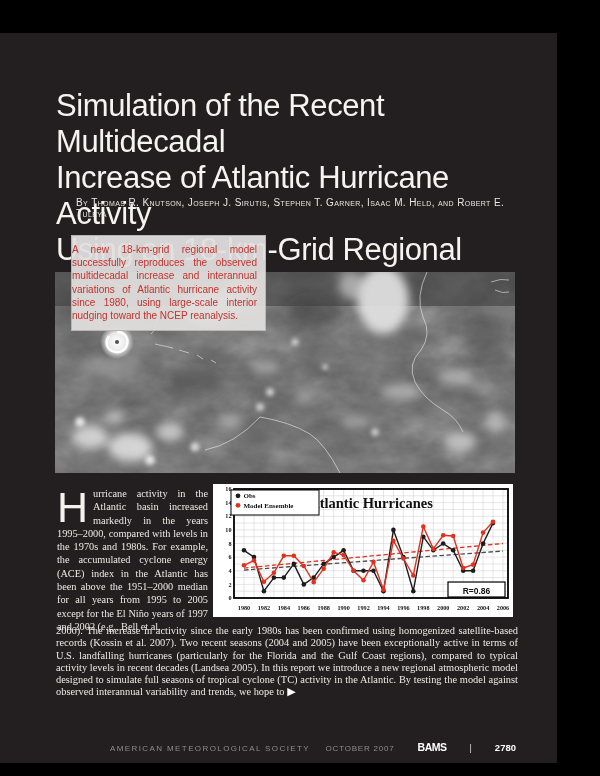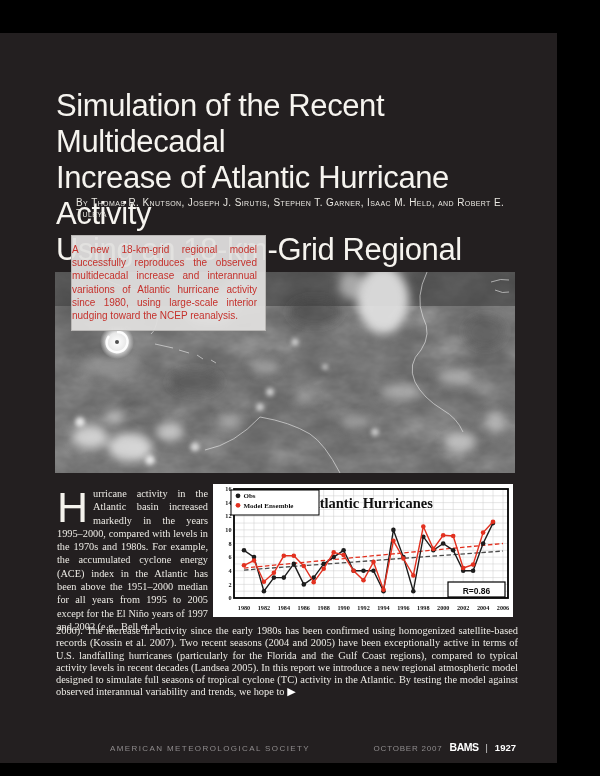--- a/index.html
+++ b/index.html
@@ -42,21 +42,21 @@
   .xtick{font:700 6.2px "Liberation Serif",serif;fill:#111;}
   .ytick{font:700 6.2px "Liberation Serif",serif;fill:#111;}
   .rtext{font:700 8.5px "Liberation Sans",sans-serif;fill:#111;}
 
   
   .caption{left:56px;top:676px;width:458px;color:#f0efeb;font-size:8px;
            line-height:10.6px;font-weight:700;letter-spacing:0.1px;}
   .footer{left:70px;top:708px;width:446px;display:flex;justify-content:space-between;
           align-items:baseline;}
   .f-soc{color:#8f8c8d;font-size:8px;letter-spacing:1.4px;margin-left:40px;}
-  .f-right{display:flex;align-items:baseline;gap:7px;}
+  .f-right{display:flex;align-items:baseline;gap:23px;}
   .f-date{color:#8f8c8d;font-size:8px;letter-spacing:0.8px;}
   .f-bams{color:#fff;font-size:10.5px;font-weight:700;letter-spacing:-0.5px;}
   .f-sep{color:#d8d8d8;font-size:9px;}
   .f-num{color:#fff;font-size:9.5px;font-weight:700;}
 </style>
 </head>
 <body>
 
 <div class="page">
 
@@ -291,17 +291,17 @@
     <span class="cont-arrow">▶</span>
   </div>
 
 
   <div class="abs footer">
     <span class="f-soc">AMERICAN METEOROLOGICAL SOCIETY</span>
     <span class="f-right">
       <span class="f-date">OCTOBER 2007</span>
       <span class="f-bams">BAMS</span>
       <span class="f-sep">|</span>
-      <span class="f-num">1927</span>
+      <span class="f-num">2780</span>
     </span>
   </div>
 
 </div>
 
 </body></html>

